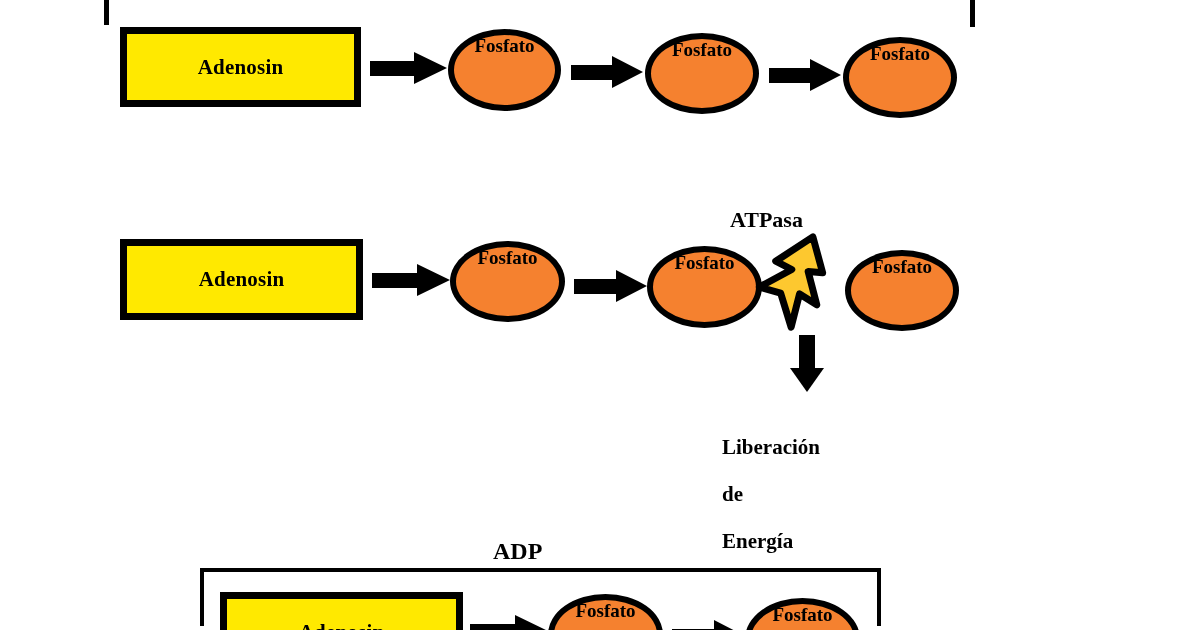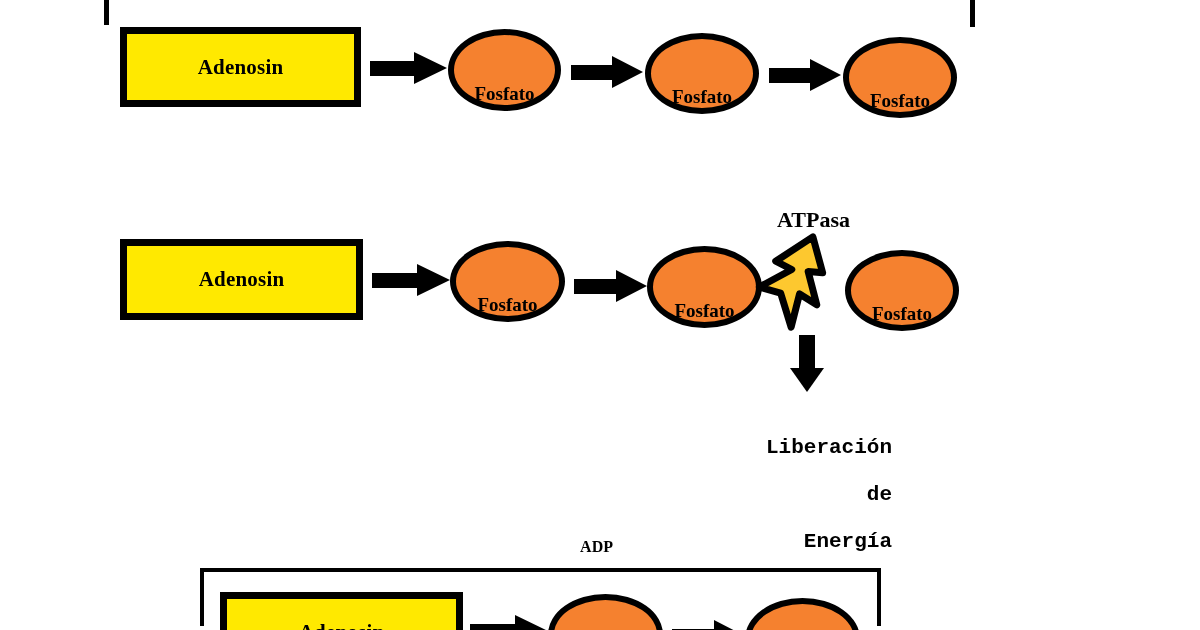--- a/index.html
+++ b/index.html
@@ -34,21 +34,21 @@
     white-space: nowrap;
   }
 
   .node-ell {
     position: absolute;
     background: #F5812F;
     border: 6px solid #000000;
     border-radius: 50%;
     box-sizing: border-box;
     display: flex;
-    align-items: flex-end;
+    align-items: flex-start;
     justify-content: center;
   }
   .node-ell .lbl {
     font-weight: bold;
     color: #000000;
     white-space: nowrap;
   }
 
   
   .arrow-r {
@@ -82,21 +82,21 @@
     height: 0;
     border-style: solid;
     border-color: #000000 transparent transparent transparent;
   }
 
   
   .txt {
     position: absolute;
     font-weight: bold;
     color: #000000;
-    text-align: right;
+    text-align: left;
     white-space: pre-line;
     line-height: 1.12;
   }
 
   
   .bracket {
     position: absolute;
     border-top: 4px solid #000000;
     border-left: 4px solid #000000;
     border-right: 4px solid #000000;
@@ -180,27 +180,27 @@
 
   <svg class="bolt" viewBox="0 0 100 100" style="left:752px; top:232px; width:100px; height:100px;">
     <polygon points="44,4 18,40 36,42 12,70 34,68 56,96 52,62 72,66 52,38 66,34 44,4" transform="rotate(21 50 50)" fill="#FDC82F" stroke="#000000" stroke-width="7" stroke-linejoin="round"></polygon>
   </svg>
 
   <div class="arrow-d" style="left:790px; top:335px; width:34px; height:57px;">
     <div class="shaft" style="left:9px; width:16px; height:37px;"></div>
     <div class="head" style="left:0px; top:33px; border-width:24px 17px 0 17px;"></div>
   </div>
 
-  <div class="txt" style="left:722px; top:412px; width:170px; font-size:21px;font-family:Liberation Mono, monospace;">
+  <div class="txt" style="left:722px; top:412px; width:170px; font-size:21px;">
     <span>Liberación</span><br>
     <span>de</span><br>
     <span>Energía</span>
   </div>
 
-  <div class="txt" style="left:493px; top:538px; width:120px; font-size:16px;">ADP</div>
+  <div class="txt" style="left:493px; top:538px; width:120px; font-size:24px;">ADP</div>
 
   <div class="bracket" style="left:200px; top:568px; width:681px; height:58px;"></div>
 
   <div class="node-box" style="left:220px; top:592px; width:243px; height:81px;">
     <span class="lbl" style="font-size:21px;">Adenosin</span>
   </div>
 
   <div class="arrow-r" style="left:470px; top:615px; width:79px; height:32px;">
     <div class="shaft" style="top:9px; width:49px; height:15px;"></div>
     <div class="head" style="left:45px; top:0px; border-width:16px 0 16px 33px;"></div>

